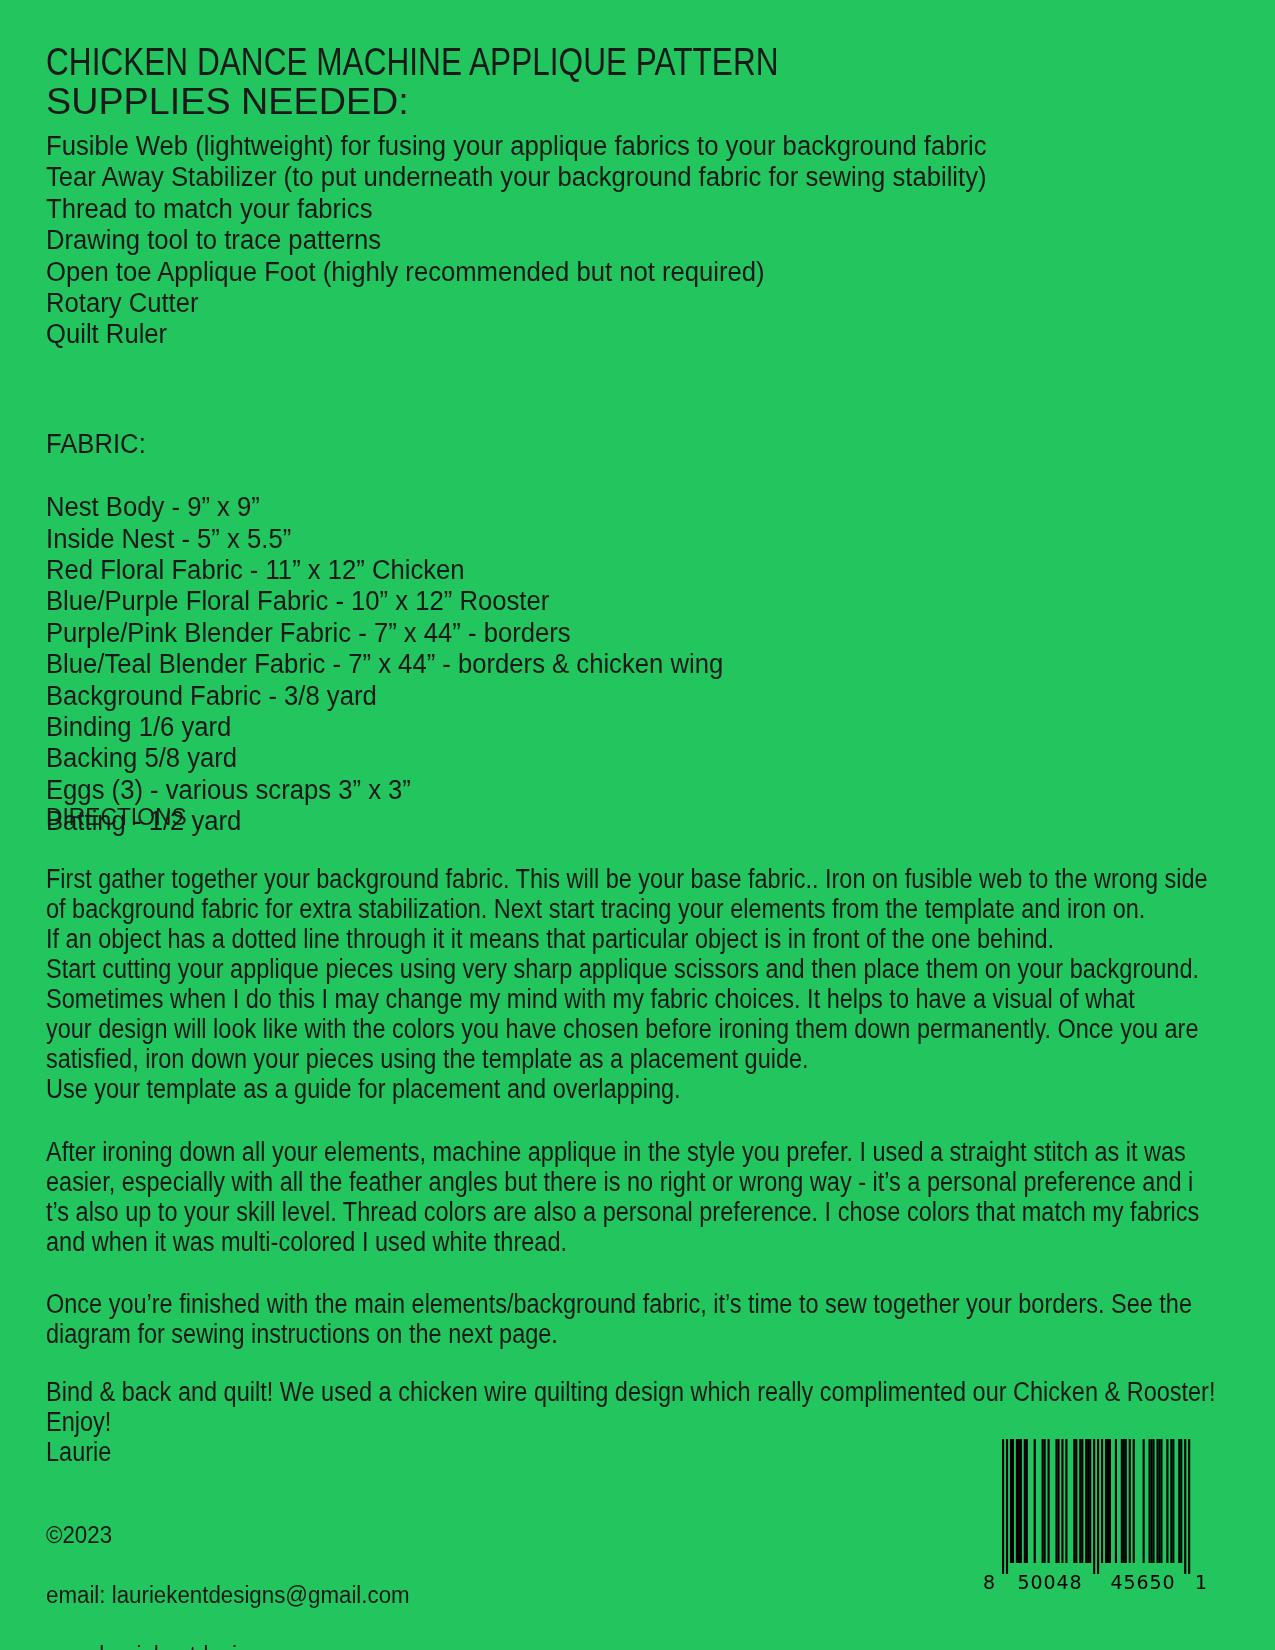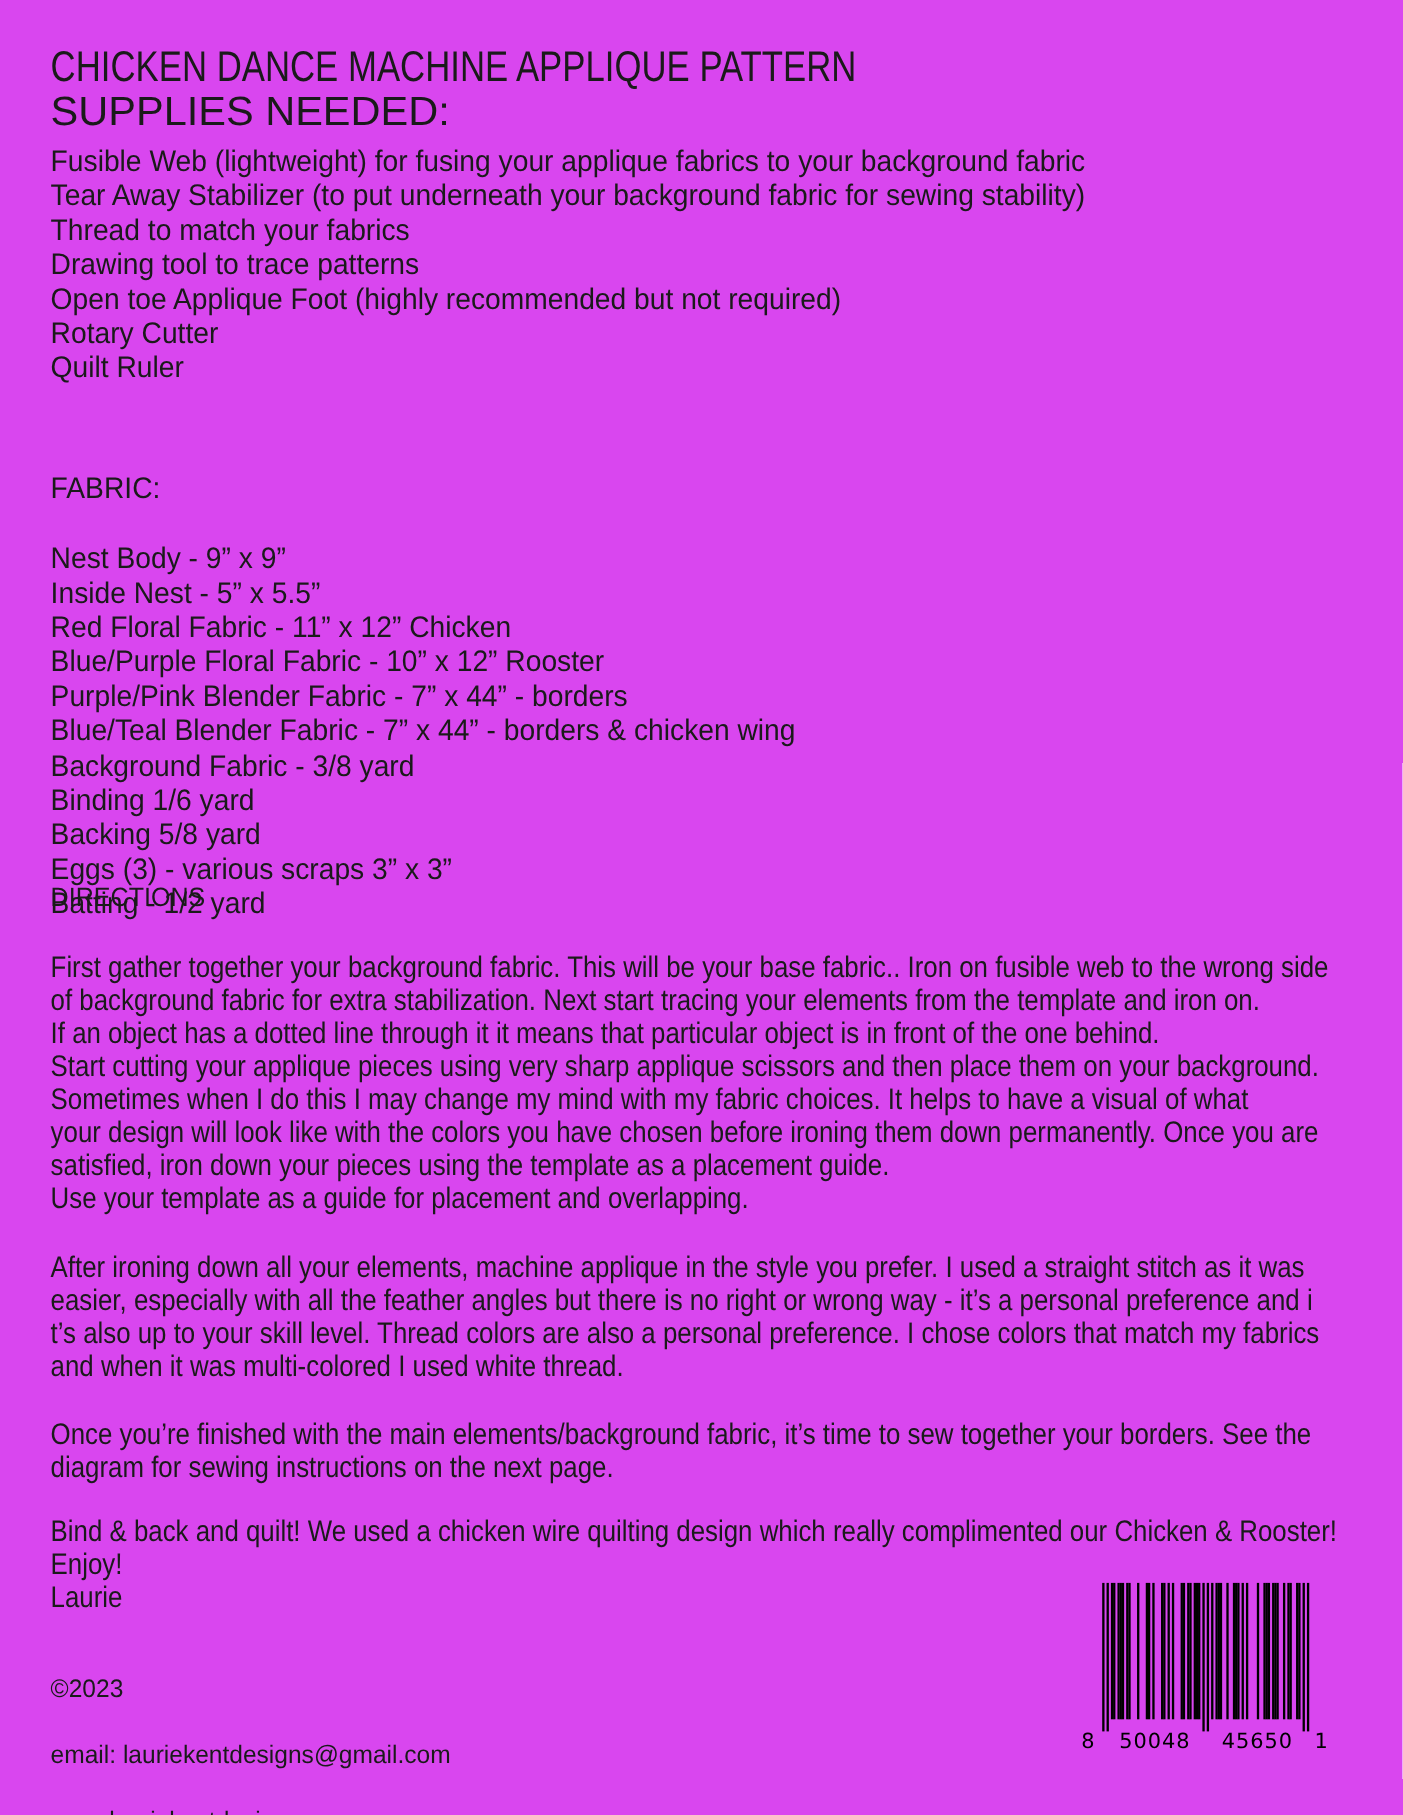--- a/index.html
+++ b/index.html
@@ -1,18 +1,18 @@
 <!DOCTYPE html>
 <html><head>
 <meta charset="utf-8">
 <style>
   html,body { margin:0; padding:0; background:#ffffff; }
   .page {
     position:relative; width:1275px; height:1650px; margin:0 auto;
-    background:#d946ef; overflow:hidden; color:#1a1a1a;
+    background:#22c55e; overflow:hidden; color:#1a1a1a;
     font-family:"Liberation Sans", sans-serif;
   }
   .tb {
     position:absolute; left:46px; transform-origin:0 0;
     white-space:pre-line; width:1500px;
   }
   
   #title-line1 { top:42px;  font-size:39px; line-height:40px; transform:scaleX(0.81); }
   #title-line2 { top:82px;  font-size:37px; line-height:40px; transform:scaleX(1.02); }
   

